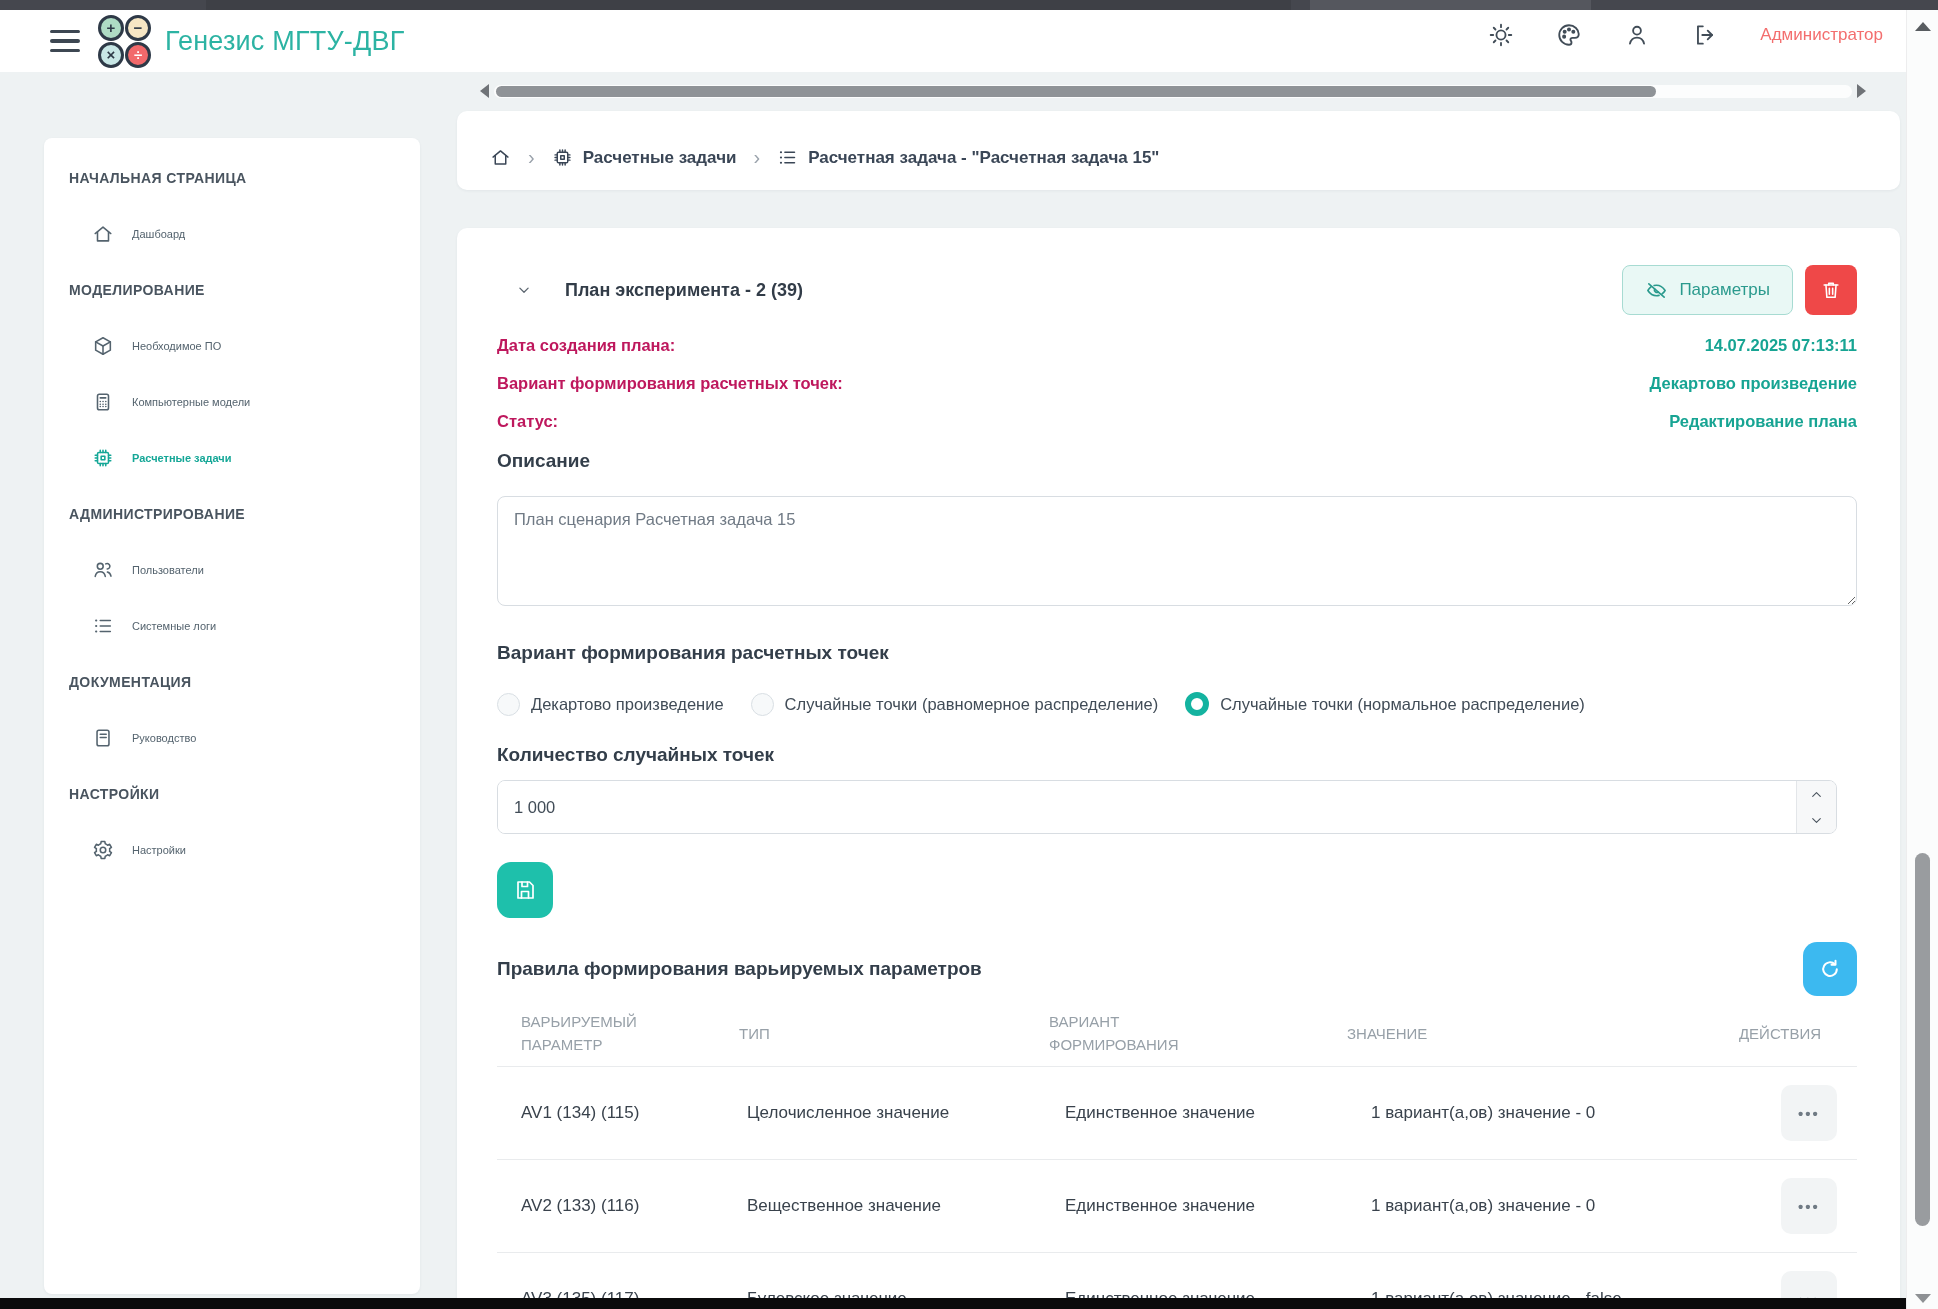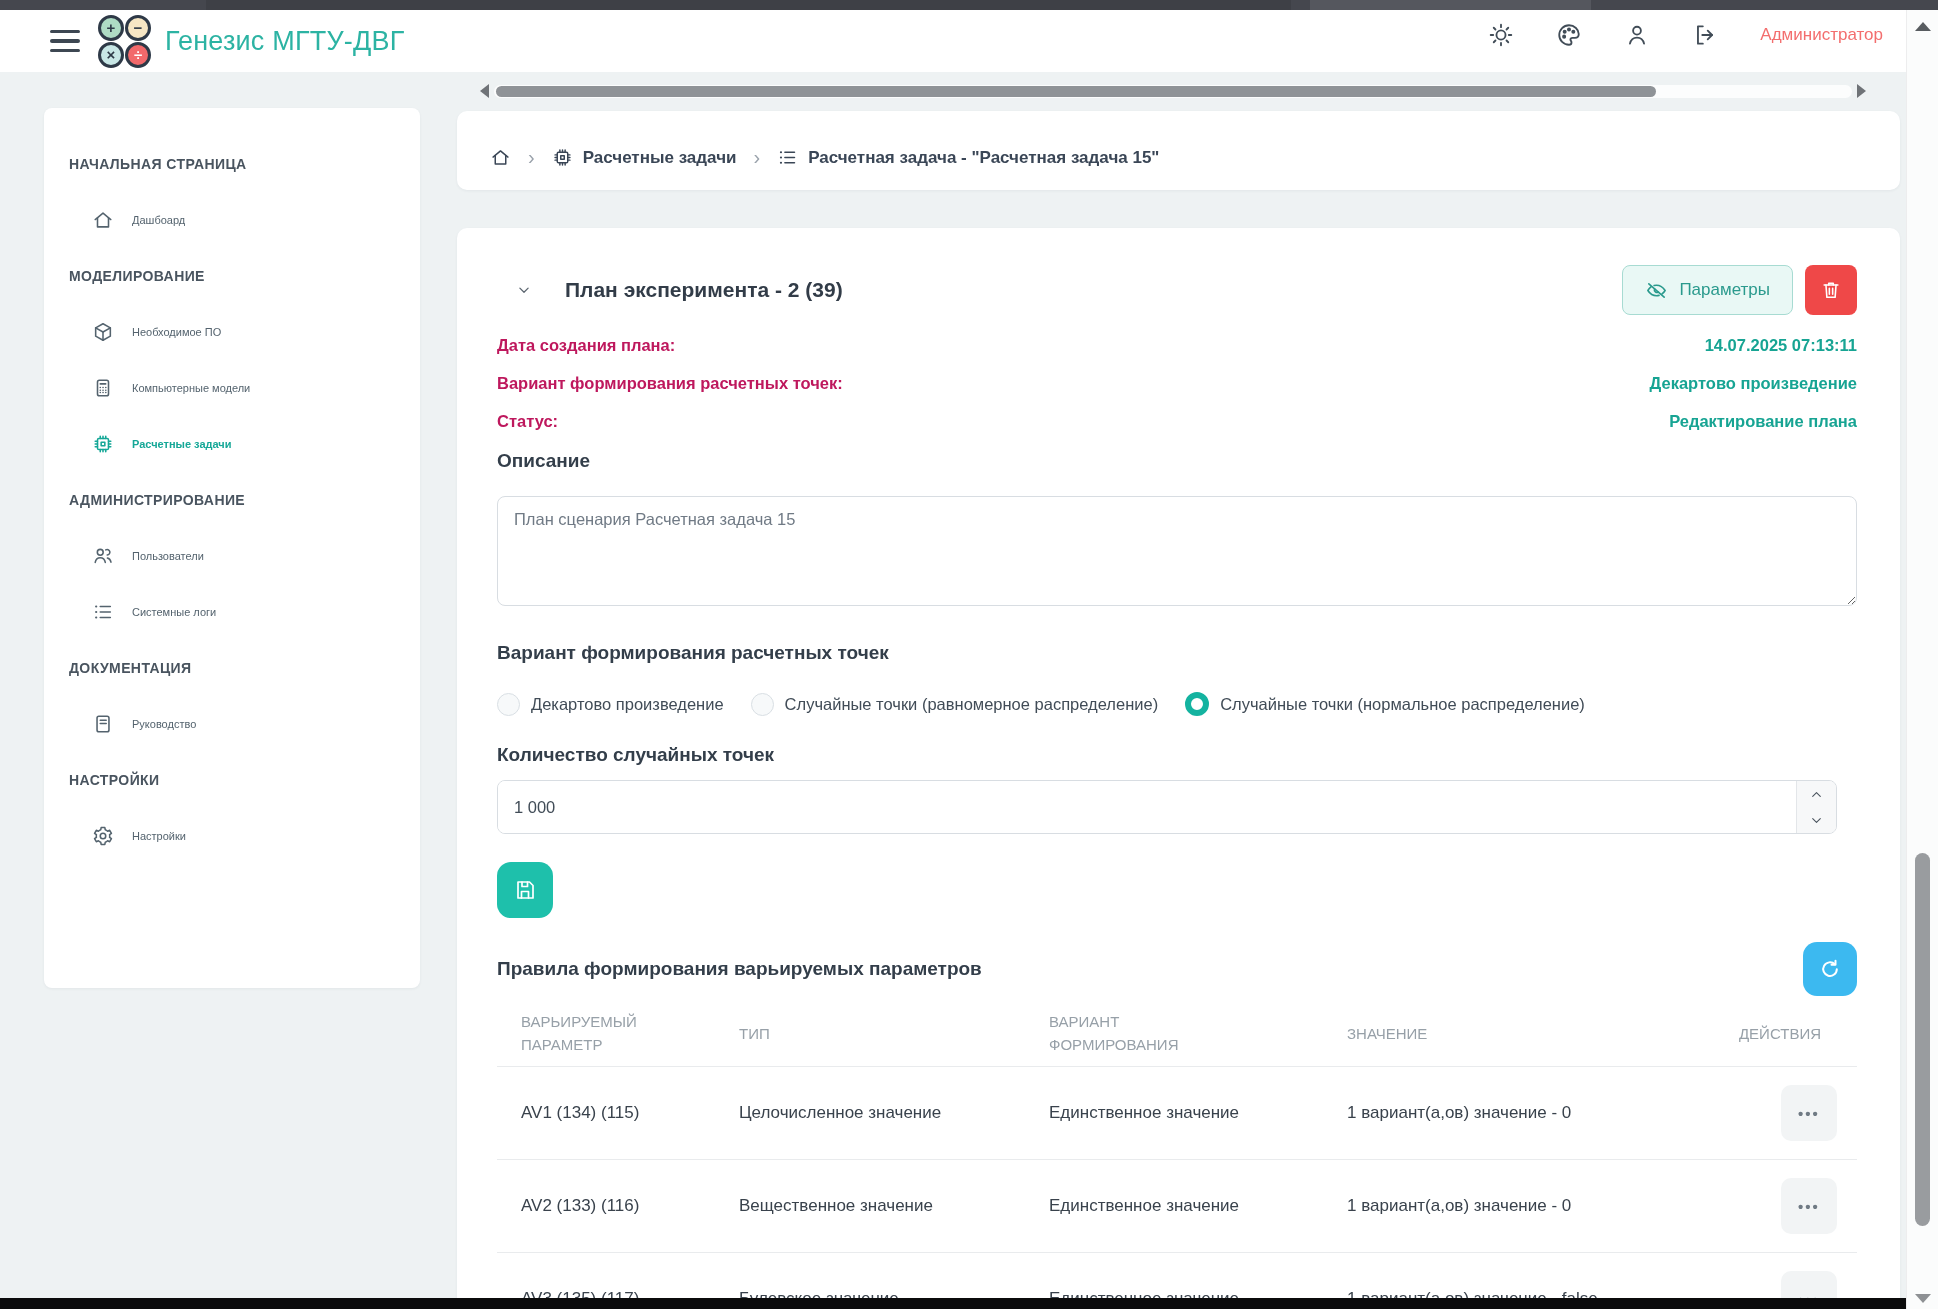--- a/index.html
+++ b/index.html
@@ -28,22 +28,22 @@
   .logo .c-plus  { background:#aedbc4; }
   .logo .c-minus { background:#f6e6c4; }
   .logo .c-times { background:#c8e7e6; }
   .logo .c-div   { background:#f2696b; color:#fff; }
   .app-title { margin-left:14px; font-size:27px; color:#2cb3a3; letter-spacing:.2px; }
   .header-right { position:absolute; right:55px; top:0; height:50px; display:flex; align-items:center; gap:42px; color:#414c57; }
   .hicon { width:26px; height:26px; cursor:pointer; color:#414c57; }
   .role-label { font-size:17px; color:#f36e6e; cursor:pointer; }
 
   
-  .sidebar { position:absolute; left:44px; top:108px; width:376px; height:880px; background:#fff; border-radius:8px;
-    box-shadow:0 1px 3px rgba(40,50,60,.06); padding-top:28px; z-index:5; }
+  .sidebar { position:absolute; left:44px; top:138px; width:376px; height:1156px; background:#fff; border-radius:8px;
+    box-shadow:0 1px 3px rgba(40,50,60,.06); padding-top:12px; z-index:5; }
   .nav-section-title { height:56px; display:flex; align-items:center; padding-left:25px;
     font-size:14px; font-weight:bold; color:#49545f; letter-spacing:.4px; }
   .nav-item { height:56px; display:flex; align-items:center; padding-left:48px; gap:18px;
     font-size:11px; color:#54636e; cursor:pointer; }
   .nav-item .nicon { width:22px; height:22px; color:#54636e; }
   .nav-item.active { color:#15a797; font-weight:bold; }
   .nav-item.active .nicon { color:#15a797; }
 
   
   .hscroll { position:absolute; left:480px; top:84px; width:1386px; height:14px; display:flex; align-items:center; z-index:6; }
@@ -60,21 +60,21 @@
   .crumb .cicon { width:21px; height:21px; color:#3a4656; }
   .crumb .sep { color:#9aa2ab; font-size:20px; font-weight:normal; margin:0 4px; }
   .crumb-link { display:flex; align-items:center; gap:10px; cursor:pointer; }
 
   
   .main-card { position:absolute; left:457px; top:228px; width:1443px; height:1081px; background:#fff; border-radius:10px;
     box-shadow:0 1px 3px rgba(40,50,60,.06); padding:0 43px 0 40px; overflow:hidden; z-index:5; }
 
   .panel-head { margin-top:36px; height:52px; display:flex; align-items:center; }
   .collapse-btn { margin-left:14px; width:26px; height:26px; color:#5c6670; cursor:pointer; display:flex; align-items:center; justify-content:center; }
-  .panel-title { margin-left:28px; font-size:21px; font-weight:bold; color:#323c48; }
+  .panel-title { margin-left:28px; font-size:18px; font-weight:bold; color:#323c48; }
   .panel-head .spacer { flex:1; }
   .btn-params { display:flex; align-items:center; gap:11px; height:50px; padding:0 22px; border-radius:8px;
     background:#e9f8f5; border:1px solid #a7dbd2; color:#2a9a8d; font-size:17px; cursor:pointer; }
   .btn-params .picon { width:23px; height:23px; color:#2a9a8d; }
   .btn-delete { margin-left:12px; width:52px; height:50px; border-radius:8px; background:#ef4848; border:none;
     display:flex; align-items:center; justify-content:center; cursor:pointer; color:#fff; }
   .btn-delete svg { width:22px; height:22px; }
 
   .details { margin-top:10px; }
   .detail-row { height:38px; display:flex; align-items:center; justify-content:space-between; }
@@ -107,21 +107,21 @@
   .rules-head { margin-top:24px; height:54px; display:flex; align-items:center; justify-content:space-between; }
   .btn-refresh { width:54px; height:54px; border-radius:14px; background:#3cb9f0; border:none;
     display:flex; align-items:center; justify-content:center; cursor:pointer; color:#fff; }
   .btn-refresh svg { width:24px; height:24px; stroke-width:2; }
 
   .rt-head, .rt-row { display:grid; grid-template-columns:218px 310px 298px 380px 1fr; align-items:center; padding-left:24px; }
   .rt-head { margin-top:4px; min-height:66px; color:#97a0a8; font-size:15px; line-height:23px; }
   .rt-head .w1 { max-width:150px; }
   .rt-head .w3 { max-width:165px; }
   .rt-head .h-actions { justify-self:end; padding-right:36px; }
-  .rt-row { height:93px; font-size:17px; color:#39424c; border-top:1px solid #e9ebed; }
+  .rt-row { height:93px; font-size:17px; color:#39424c; border-top:1px solid #e9ebed;gap:8px; }
   .rt-row:first-of-type { border-top:none; }
   .cell-actions { justify-self:end; padding-right:20px; }
   .btn-dots { width:56px; height:56px; border-radius:10px; background:#f2f4f5; border:none; cursor:pointer;
     color:#707a84; font-size:15px; font-weight:bold; letter-spacing:2px; line-height:1; }
 
   
   .vscroll { position:absolute; right:0; top:10px; width:32px; height:1299px; background:#fbfcfc; border-left:1px solid #ededee; z-index:50; }
   .vs-up { position:absolute; left:8px; top:12px; width:0; height:0;
     border-left:8px solid transparent; border-right:8px solid transparent; border-bottom:9px solid #585c60; cursor:pointer; }
   .vs-thumb { position:absolute; left:8px; top:843px; width:15px; height:373px; border-radius:8px; background:#999c9f; cursor:grab; }

